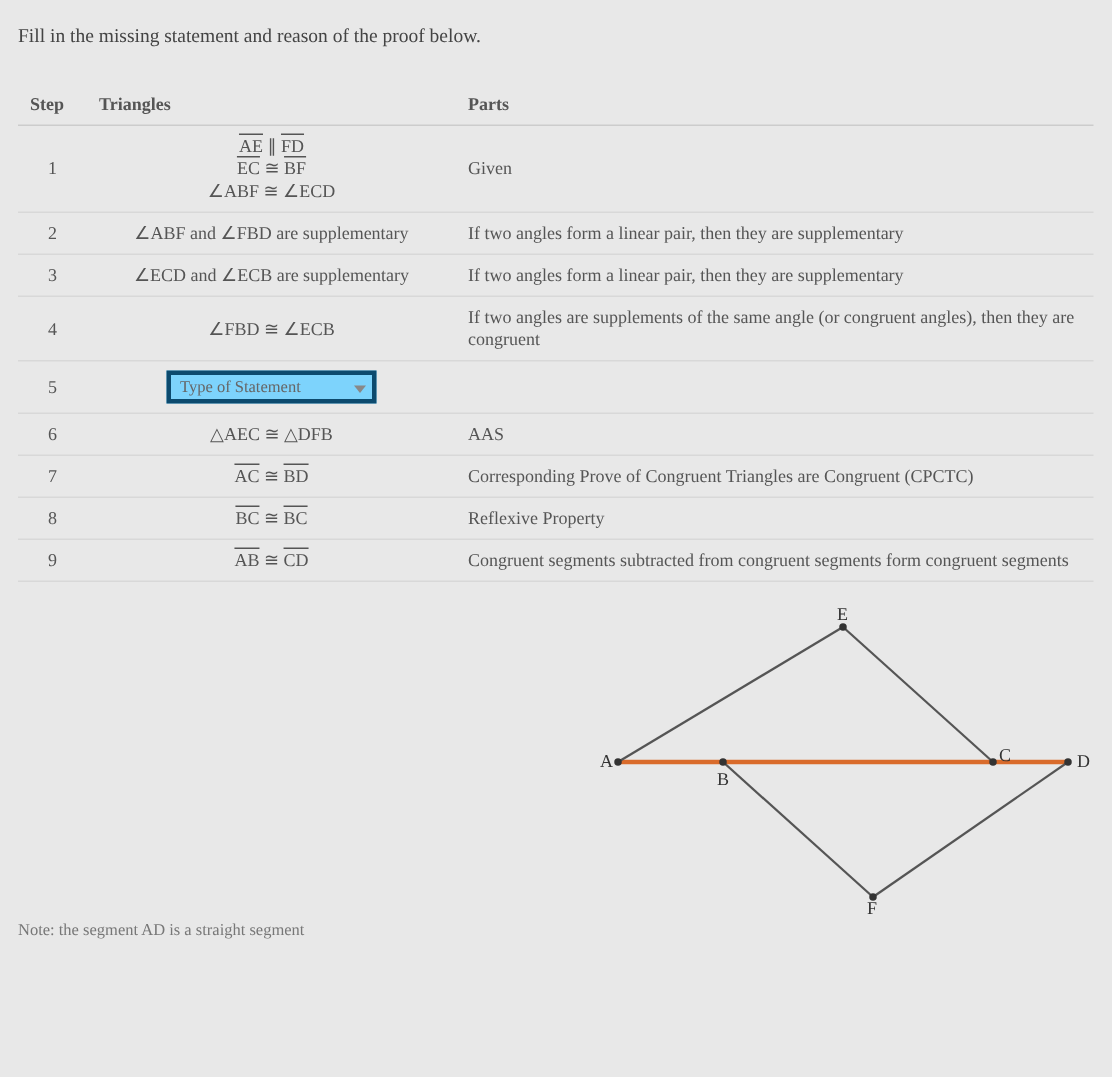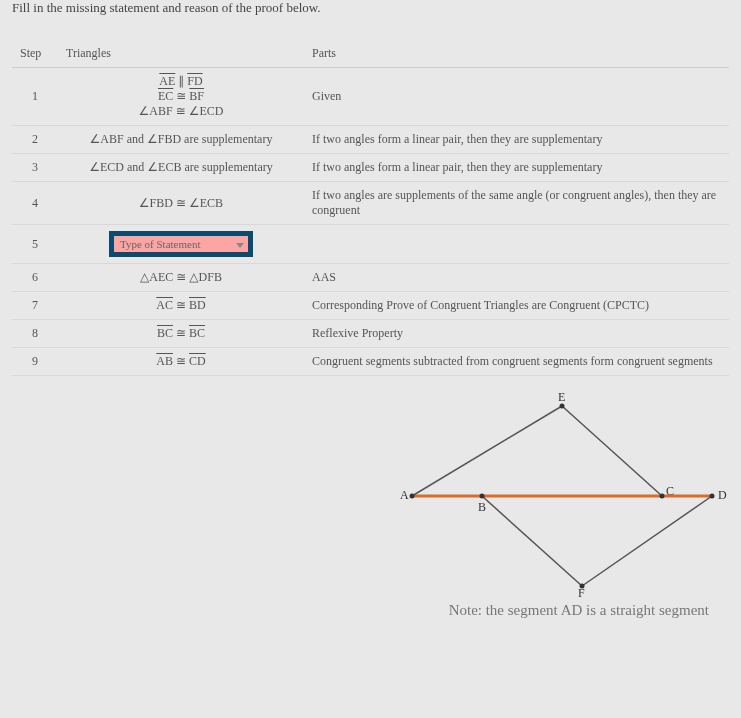--- a/index.html
+++ b/index.html
@@ -1,29 +1,29 @@
 <!DOCTYPE html>
 <html><head>
 <meta charset="utf-8">
 <style>
 body{margin:0;padding:0;font-family:Georgia,'Times New Roman',serif;background:#e8e8e8;color:#333;width:741px;height:718px;overflow:hidden;font-size:13px}
-.page{padding:0 12px}
+.page{padding:16px 12px}
 .prompt{font-size:13px;color:#444;margin:0 0 8px 0}
 .given{margin:4px 0}
 .bar{text-decoration:overline}
 .tbl{border-collapse:collapse;width:100%;margin-top:24px;font-size:12px;color:#555}
-.tbl th{text-align:left;font-weight:normal;padding:6px 8px;border-bottom:1px solid #ccc}
+.tbl th{text-align:left;font-weight:bold;padding:6px 8px;border-bottom:1px solid #ccc}
 .tbl td{padding:6px 8px;border-bottom:1px solid #d8d8d8;vertical-align:middle}
 .tbl td:first-child{width:30px;text-align:center}
 .tbl td:nth-child(2){width:230px;text-align:center}
 .step-col{font-weight:bold}
-.dd{display:inline-block;border:5px solid #0c4a6e;background:#fca5a5;padding:2px 18px 2px 6px;position:relative;min-width:110px;text-align:left;font-size:11px;color:#666}
+.dd{display:inline-block;border:3px solid #0c4a6e;background:#7dd3fc;padding:2px 18px 2px 6px;position:relative;min-width:110px;text-align:left;font-size:11px;color:#666}
 .dd::after{content:"";position:absolute;right:4px;top:7px;border-left:4px solid transparent;border-right:4px solid transparent;border-top:5px solid #888}
 .fig{position:relative;width:340px;height:210px;margin-left:380px;margin-top:10px}
-.note{font-size:15px;color:#777;text-align:right;margin-right:20px;margin-top:6px}
+.note{font-size:11px;color:#777;text-align:left;margin-right:20px;margin-top:6px}
 </style>
 </head>
 <body>
 
 <div class="page">
   <p class="prompt">Fill in the missing statement and reason of the proof below.</p>
 
 
 
   <table class="tbl">

